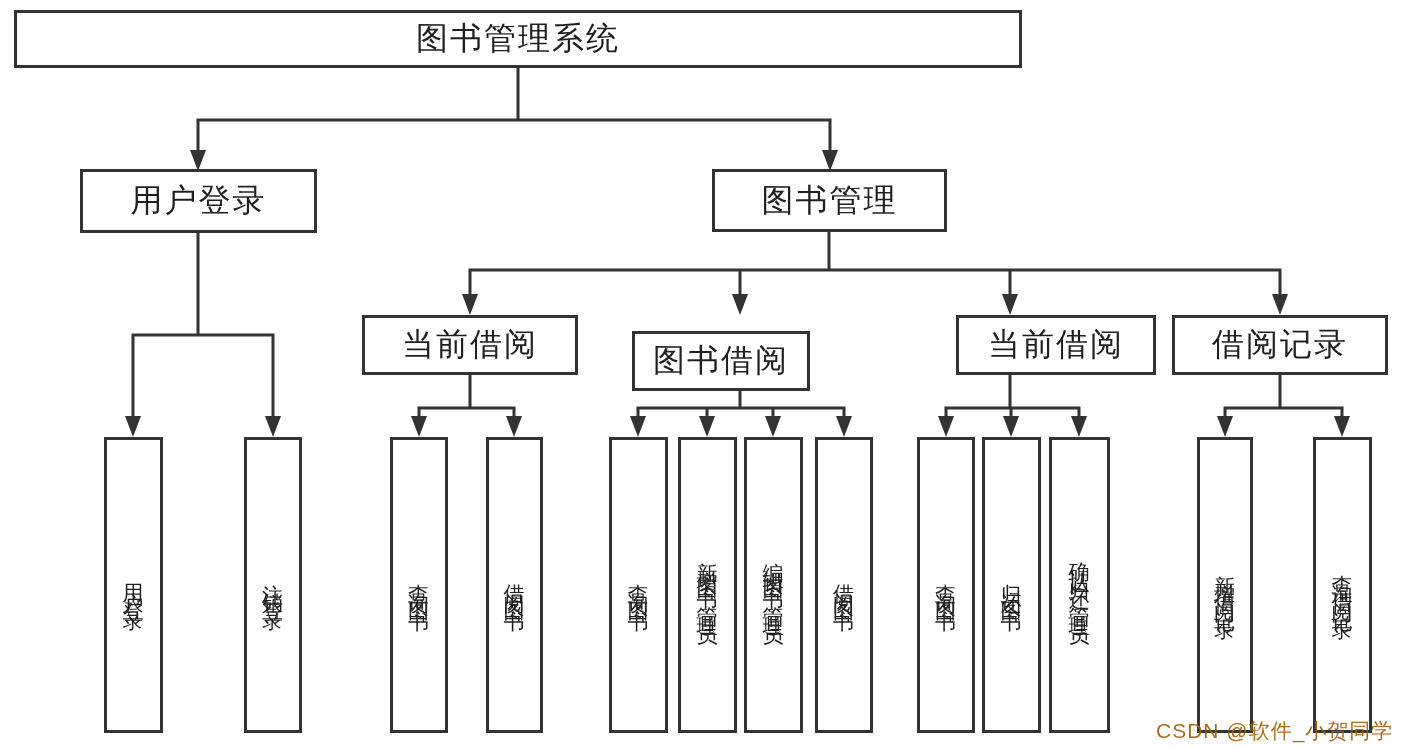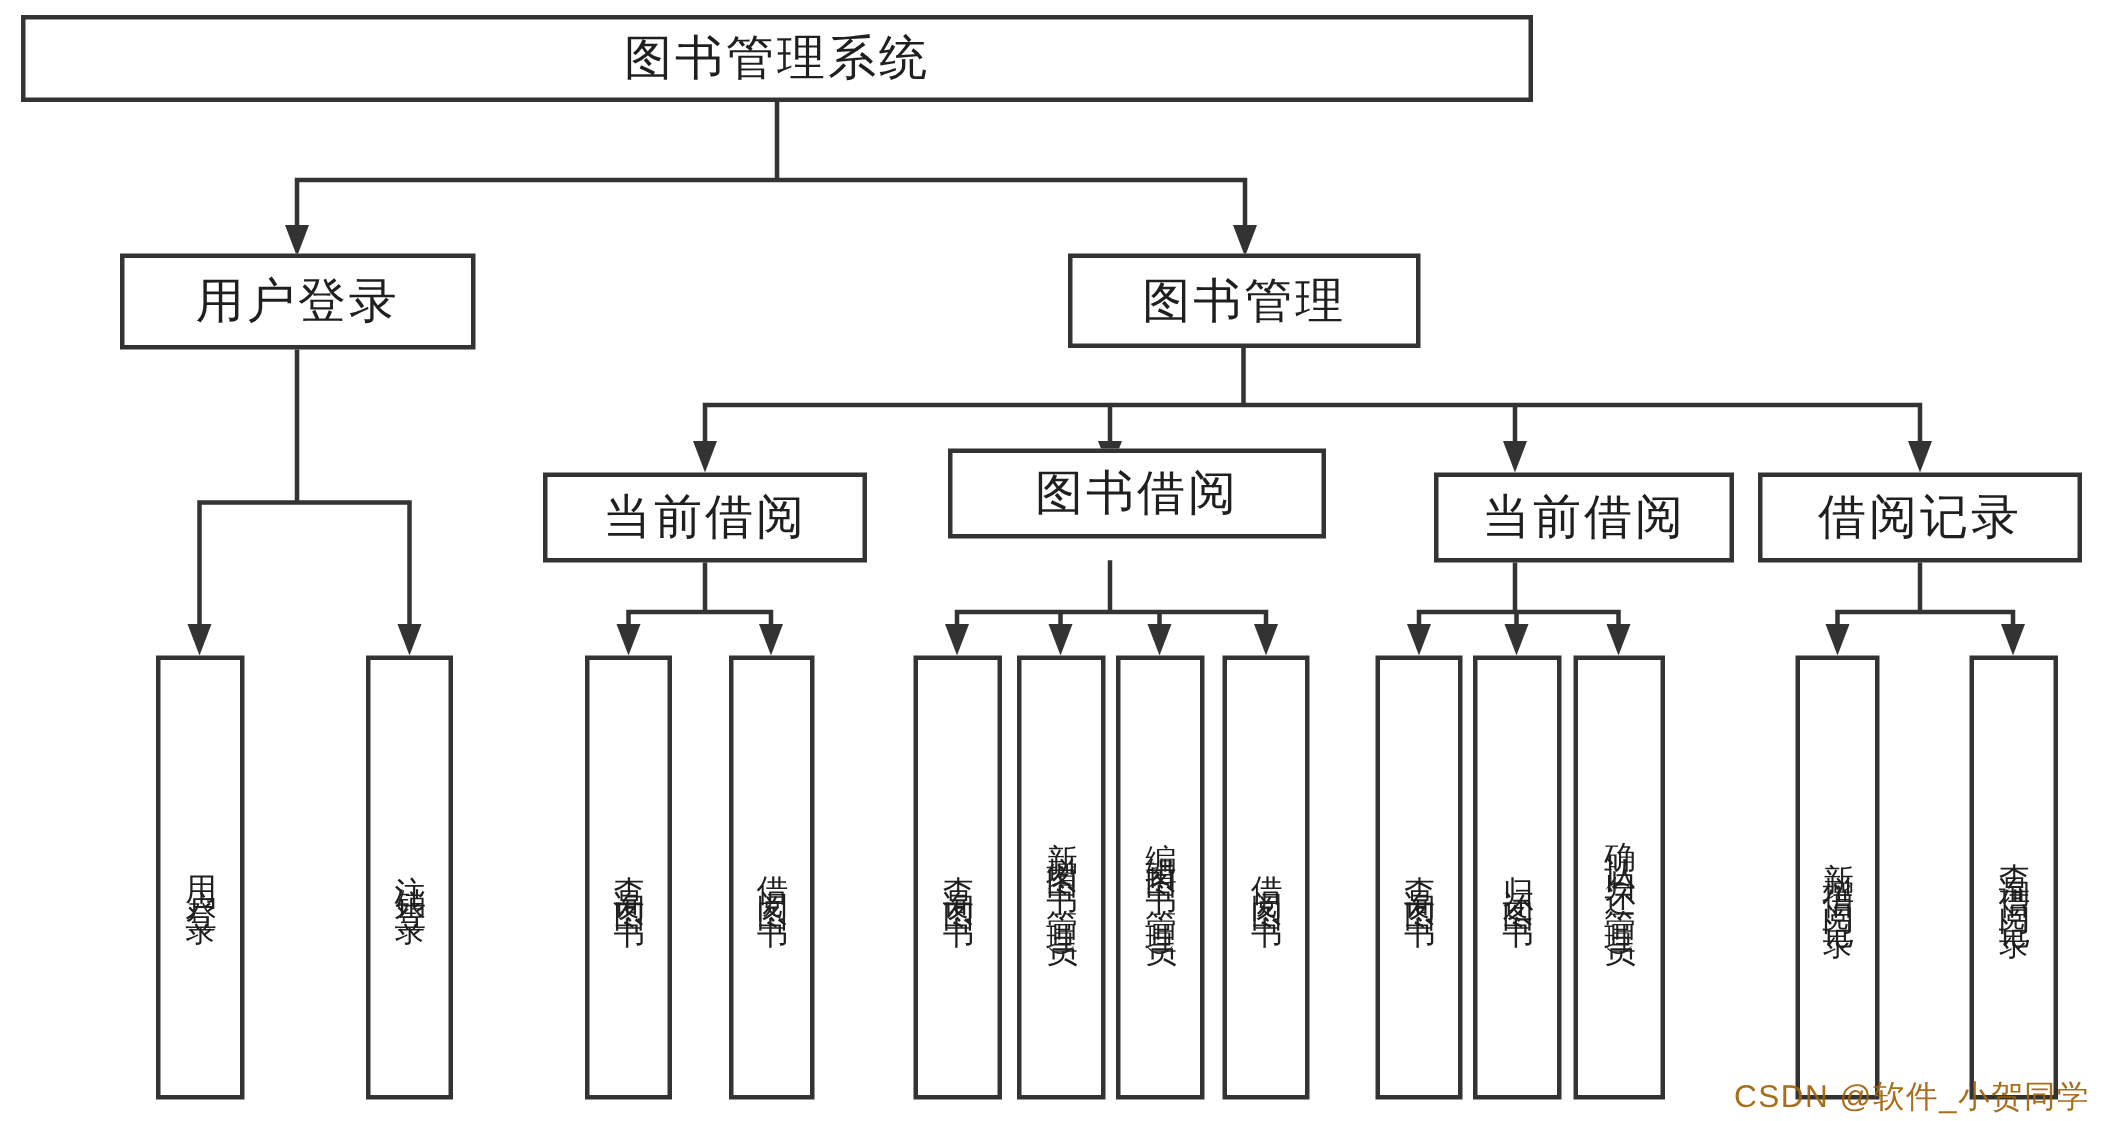--- a/index.html
+++ b/index.html
@@ -88,21 +88,21 @@
       <path d="M1334 416 H1350 L1342 437 Z"></path>
     </g>
   </svg>
 
   <div class="node h-node" style="left:14px;top:10px;width:1008px;height:58px">图书管理系统</div>
 
   <div class="node h-node" style="left:80px;top:169px;width:237px;height:64px">用户登录</div>
   <div class="node h-node" style="left:712px;top:169px;width:235px;height:63px">图书管理</div>
 
   <div class="node h-node" style="left:362px;top:315px;width:216px;height:60px">当前借阅</div>
-  <div class="node h-node" style="left:632px;top:299px;width:252px;height:60px">图书借阅</div>
+  <div class="node h-node" style="left:632px;top:331px;width:178px;height:60px">图书借阅</div>
   <div class="node h-node" style="left:956px;top:315px;width:200px;height:60px">当前借阅</div>
   <div class="node h-node" style="left:1172px;top:315px;width:216px;height:60px">借阅记录</div>
 
   <div class="node v-node" style="left:104px;top:437px;width:59px;height:296px">用户登录</div>
   <div class="node v-node" style="left:244px;top:437px;width:58px;height:296px">注销登录</div>
 
   <div class="node v-node" style="left:390px;top:437px;width:58px;height:296px">查询图书</div>
   <div class="node v-node" style="left:486px;top:437px;width:57px;height:296px">借阅图书</div>
 
   <div class="node v-node" style="left:609px;top:437px;width:59px;height:296px">查询图书</div>

